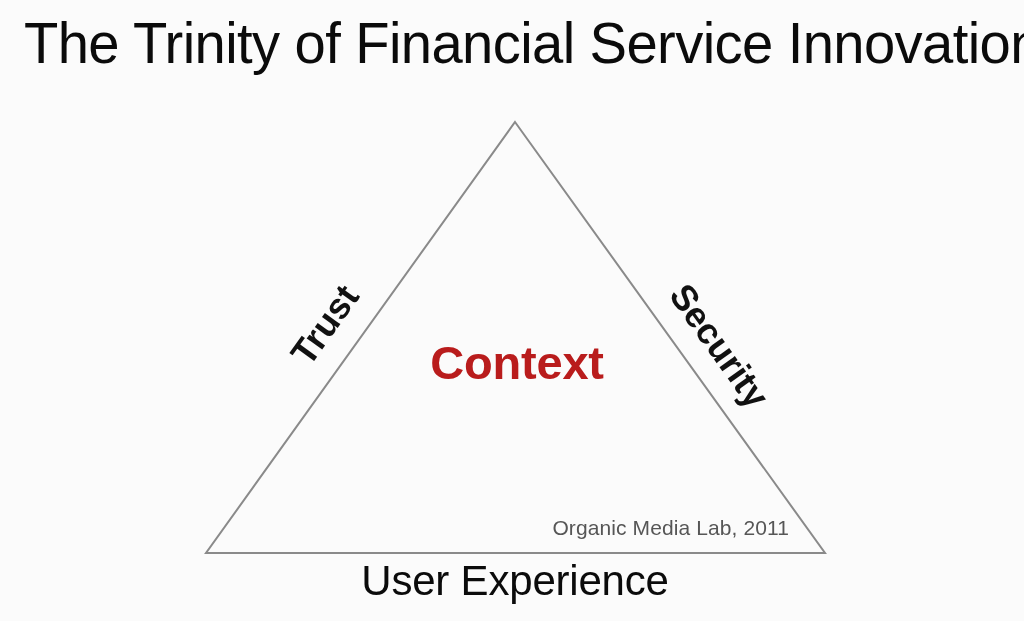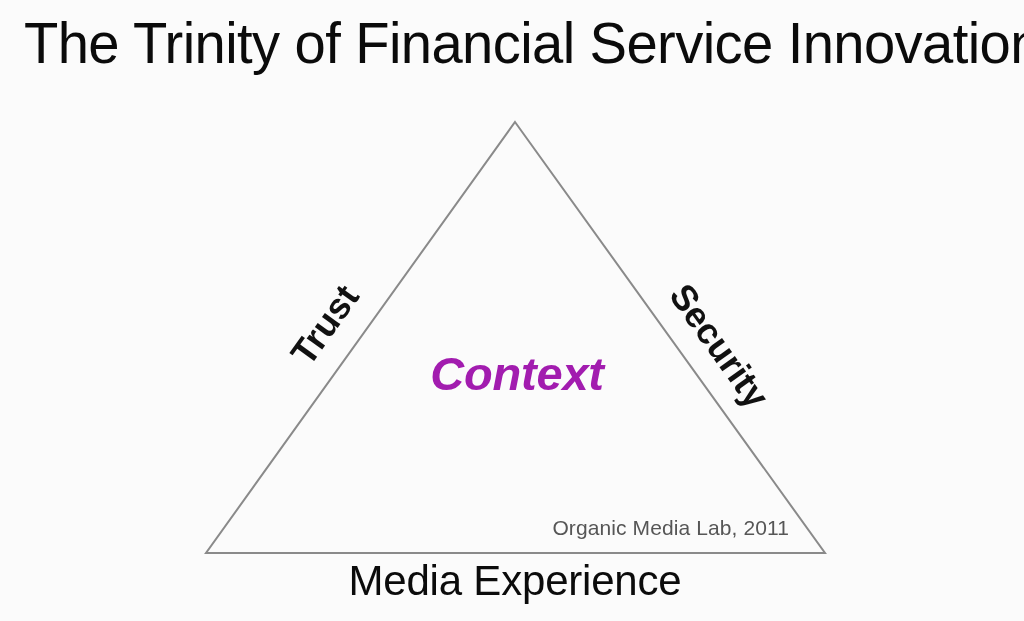--- a/index.html
+++ b/index.html
@@ -72,28 +72,27 @@
   #label-security {
     left: 719px;
     top: 346px;
     transform: translate(-50%, -50%) rotate(54.4deg);
   }
 
   
   #label-context {
     position: absolute;
     left: 517px;
-    top: 373px;
+    top: 362px;
     transform: translate(-50%, -50%);
     font-size: 47px;
     font-weight: 700;
-    color: #a21caf;
+    color: #b91c1c;
     white-space: nowrap;
     letter-spacing: -0.2px;
-    font-style: italic;
   }
 
   
   #label-user-experience {
     position: absolute;
     left: 515px;
     top: 581px;
     transform: translate(-50%, -50%);
     font-size: 42px;
     font-weight: 400;
@@ -127,18 +126,18 @@
     <svg id="triangle-svg" viewBox="0 0 1024 621" xmlns="http://www.w3.org/2000/svg">
       <polygon points="515,122 825,553 206,553" fill="none" stroke="#8a8a8a" stroke-width="2" stroke-linejoin="miter"></polygon>
     </svg>
 
     <div class="edge-label" id="label-trust">Trust</div>
 
     <div class="edge-label" id="label-security">Security</div>
 
     <div id="label-context">Context</div>
 
-    <div id="label-user-experience">Media Experience</div>
+    <div id="label-user-experience">User Experience</div>
 
     <div id="attribution">Organic Media Lab, 2011</div>
 
   </div>
 </div>
 
 </body></html>

